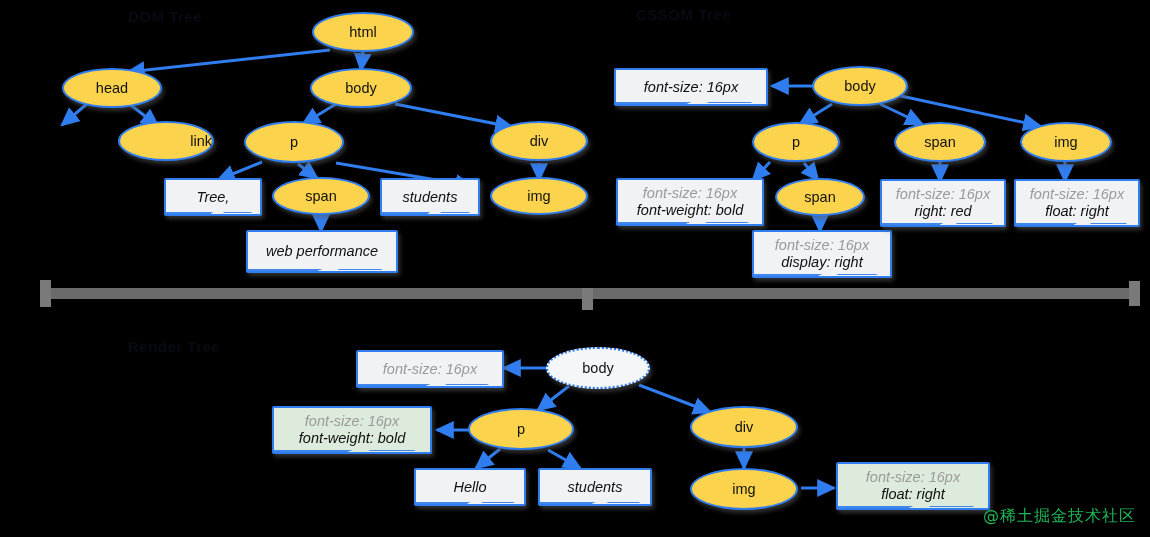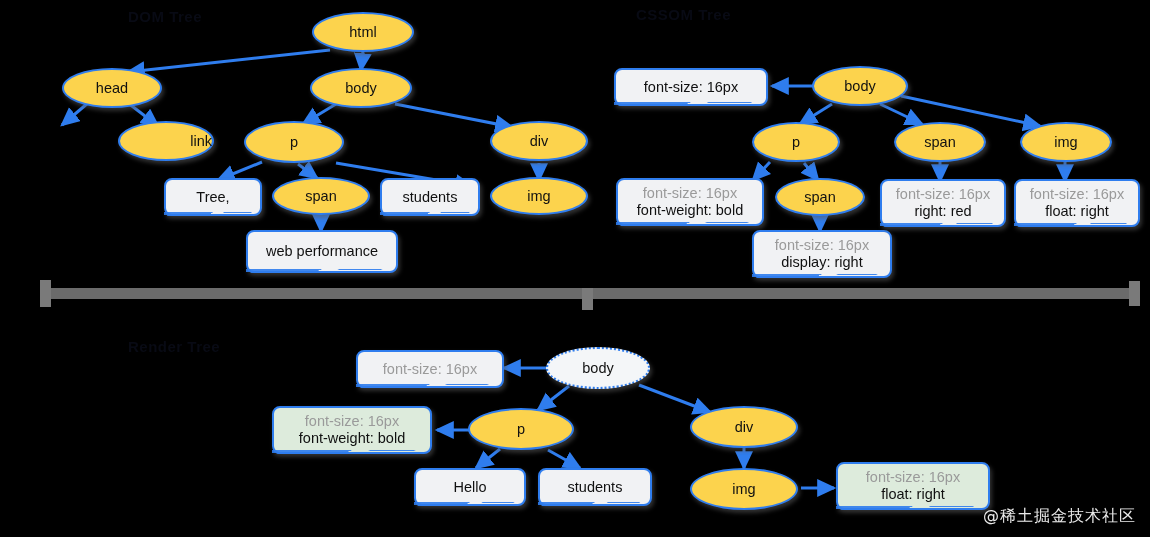--- a/index.html
+++ b/index.html
@@ -41,23 +41,24 @@
   }
   
   .ellipse.dotted{
     background:#F4F6F8;
     border:2.6px dotted #2F7DEE;
   }
   
   .box{
     background:#F1F2F4;
     border:2.4px solid #2F7DEE;
-    border-radius:8px;
+    border-radius:2px;
     flex-direction:column;
     padding:17px 8px;
+    font-style:italic;
   }
   .box.green{background:#DDEBDC;}
   .box .inherited{color:#9a9a9a;}
   .box .own{color:#101010;}
   .box .l{display:block;width:100%;text-align:center;white-space:nowrap;}
 
   
   .box::after{
     content:"";
     position:absolute;
@@ -79,21 +80,21 @@
     background:#6b6b6b;
   }
   .tick{position:absolute;background:#7a7a7a;width:11px;}
   .tick.l{left:40px;top:280px;height:27px;}
   .tick.m{left:582px;top:288px;height:22px;}
   .tick.r{left:1129px;top:281px;height:25px;}
 
   
   #watermark{
     position:absolute;right:14px;bottom:10px;
-    font-size:16px;color:#ffffff;
+    font-size:16px;color:#22c55e;
     font-family:"DejaVu Sans",sans-serif;
     opacity:.92;letter-spacing:1px;white-space:nowrap;
   }
 </style>
 </head>
 <body>
 
 <div id="stage">
 
   <svg id="edges" viewBox="0 0 1150 537">

